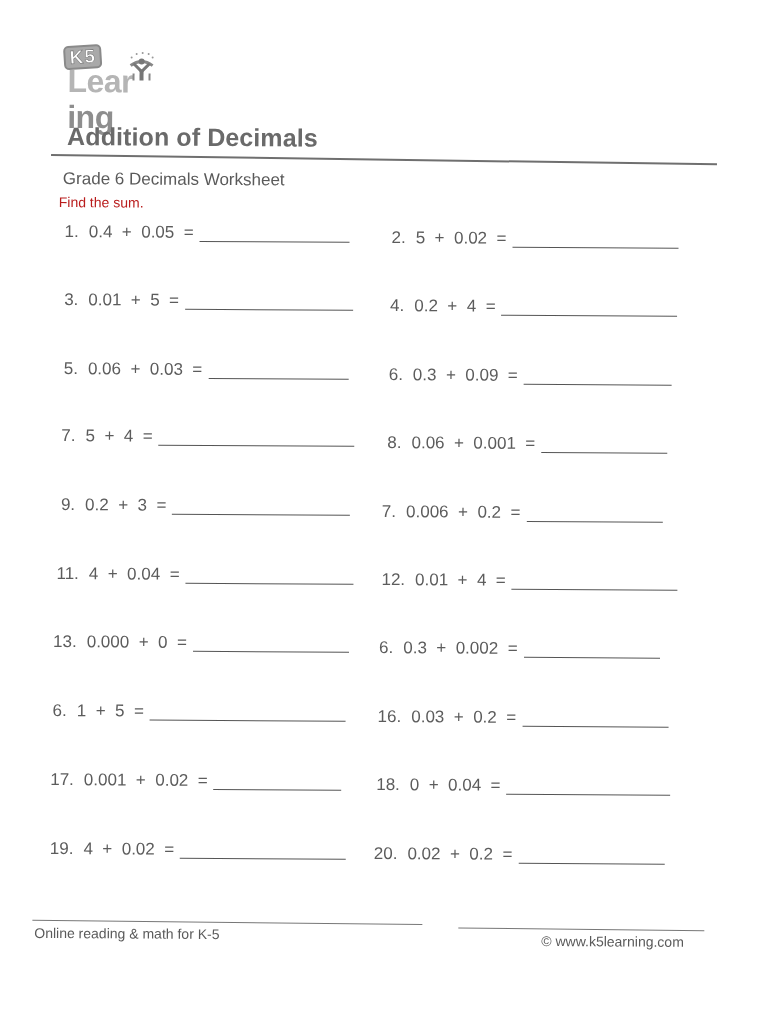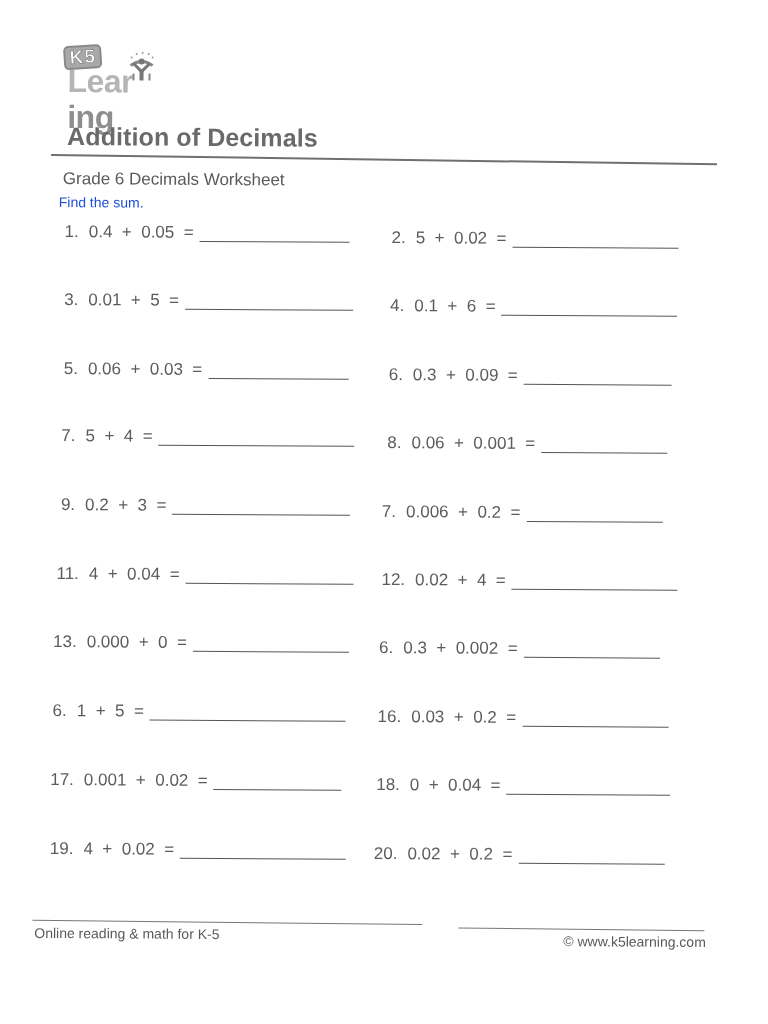--- a/index.html
+++ b/index.html
@@ -92,21 +92,21 @@
       left: 64px;
       top: 171px;
       font-size: 17px;
       color: #5a5a5a;
     }
     .instructions {
       position: absolute;
       left: 60px;
       top: 196px;
       font-size: 14px;
-      color: #1d4ed8;
+      color: #b91c1c;
     }
     
     .problem {
       position: absolute;
       display: flex;
       align-items: flex-end;
       font-size: 17px;
       color: #5c5c5c;
       white-space: pre;
     }
@@ -152,21 +152,20 @@
       top: 927px;
       font-size: 14px;
       color: #5a5a5a;
     }
     .footer-right {
       position: absolute;
       left: 547px;
       top: 932px;
       font-size: 14px;
       color: #5a5a5a;
-      margin-left: 22px;
     }
   </style>
 </head>
 <body>
 
 <div class="page">
 
   <div class="logo">
     <span class="k5">K5</span>
     <span class="learning"><span class="light">Lear</span><span style="display:inline-block;width:30px;"></span><span>ing</span></span>
@@ -241,41 +240,41 @@
     <span class="answer-line" style="width:166px;"></span>
   </div>
 
   <div class="problem" style="left:393px; top:228px;">
     <span class="num">2.</span>
     <span class="expr">5  +  0.02  =</span>
     <span class="answer-line" style="width:166px;"></span>
   </div>
   <div class="problem" style="left:392px; top:296px;">
     <span class="num">4.</span>
-    <span class="expr">0.1  +  6  =</span>
+    <span class="expr">0.2  +  4  =</span>
     <span class="answer-line" style="width:176px;"></span>
   </div>
   <div class="problem" style="left:391px; top:365px;">
     <span class="num">6.</span>
     <span class="expr">0.3  +  0.09  =</span>
     <span class="answer-line" style="width:148px;"></span>
   </div>
   <div class="problem" style="left:390px; top:433px;">
     <span class="num">8.</span>
     <span class="expr">0.06  +  0.001  =</span>
     <span class="answer-line" style="width:126px;"></span>
   </div>
   <div class="problem" style="left:385px; top:502px;">
     <span class="num">7.</span>
     <span class="expr">0.006  +  0.2  =</span>
     <span class="answer-line" style="width:136px;"></span>
   </div>
   <div class="problem" style="left:385px; top:570px;">
     <span class="num">12.</span>
-    <span class="expr">0.02  +  4  =</span>
+    <span class="expr">0.01  +  4  =</span>
     <span class="answer-line" style="width:166px;"></span>
   </div>
   <div class="problem" style="left:383px; top:638px;">
     <span class="num">6.</span>
     <span class="expr">0.3  +  0.002  =</span>
     <span class="answer-line" style="width:136px;"></span>
   </div>
   <div class="problem" style="left:382px; top:707px;">
     <span class="num">16.</span>
     <span class="expr">0.03  +  0.2  =</span>

